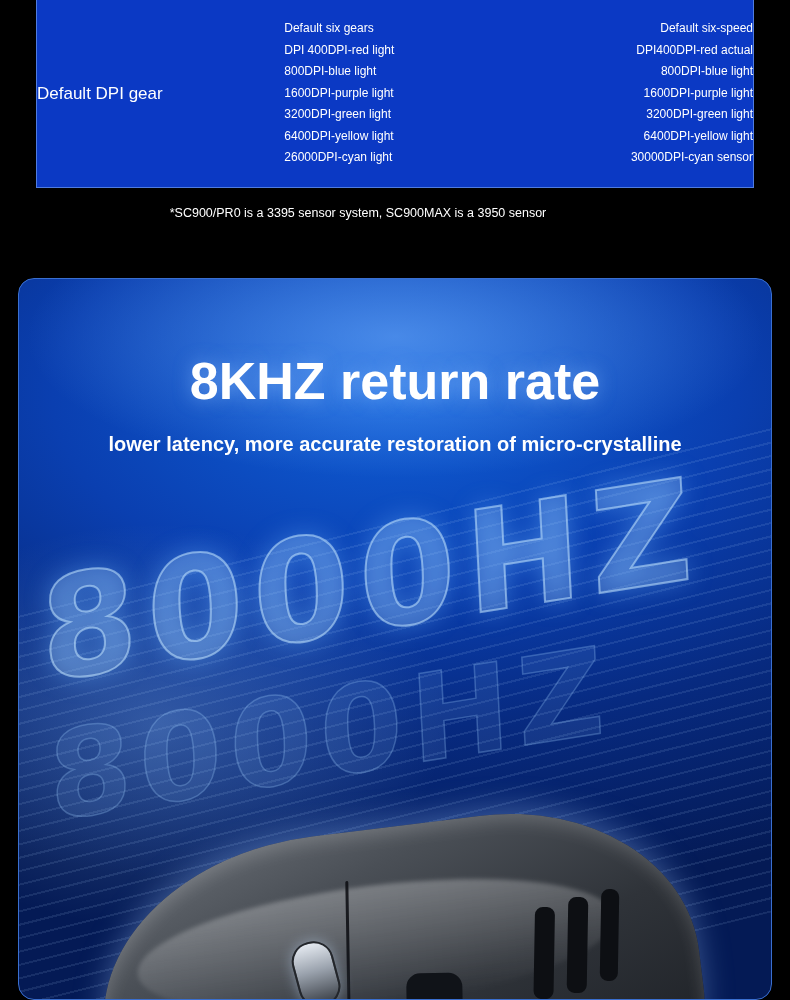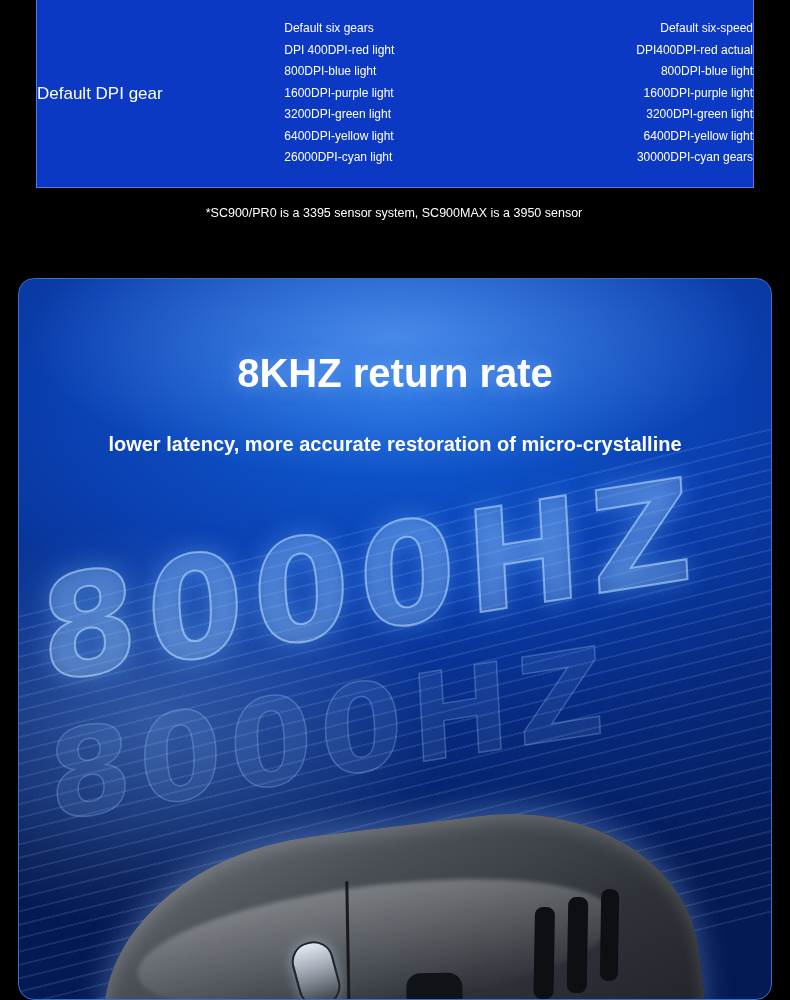--- a/index.html
+++ b/index.html
@@ -36,21 +36,20 @@
   }
   .spec-col .first { white-space:nowrap; }
   .spec-col-a { padding-left:0px; }
   .spec-col-b { padding-left:24px;text-align:right; }
 
   
   .footnotes {
     position:absolute;
     left:0; top:200px; width:716px;
     text-align:center;
-    margin-left:36px;
   }
   .footnote {
     font-size:12.5px;
     color:#ffffff;
     line-height:26px;
     white-space:nowrap;
   }
 
   
   .hero {
@@ -79,21 +78,21 @@
        rgba(180,215,255,0.13) 0px,
        rgba(180,215,255,0.13) 2px,
        rgba(0,0,0,0) 2px,
        rgba(0,0,0,0) 13px);
     pointer-events:none;
     opacity:.85;
   }
   .hero-title {
     position:absolute; left:0; top:72px; width:100%;
     text-align:center;
-    font-size:40px;
+    font-size:52px;
     font-weight:bold;
     letter-spacing:0px;
     color:#ffffff;
     text-shadow:0 0 18px rgba(140,190,255,.55);
   }
   .hero-sub {
     position:absolute; left:0; top:152px; width:100%;
     text-align:center;
     font-size:20px;
     font-weight:bold;
@@ -206,21 +205,21 @@
     <div>26000DPI-cyan light</div>
   </div>
 
   <div class="spec-col spec-col-b">
     <div class="first">Default six-speed</div>
     <div>DPI400DPI-red actual</div>
     <div>800DPI-blue light</div>
     <div>1600DPI-purple light</div>
     <div>3200DPI-green light</div>
     <div>6400DPI-yellow light</div>
-    <div>30000DPI-cyan gears</div>
+    <div>30000DPI-cyan sensor</div>
   </div>
 </div>
 
 <div class="footnotes">
   <div class="footnote">*SC900/PR0 is a 3395 sensor system, SC900MAX is a 3950 sensor</div>
 </div>
 
 <div class="hero">
   <div class="hero-glow"></div>
   <div class="streaks"></div>

